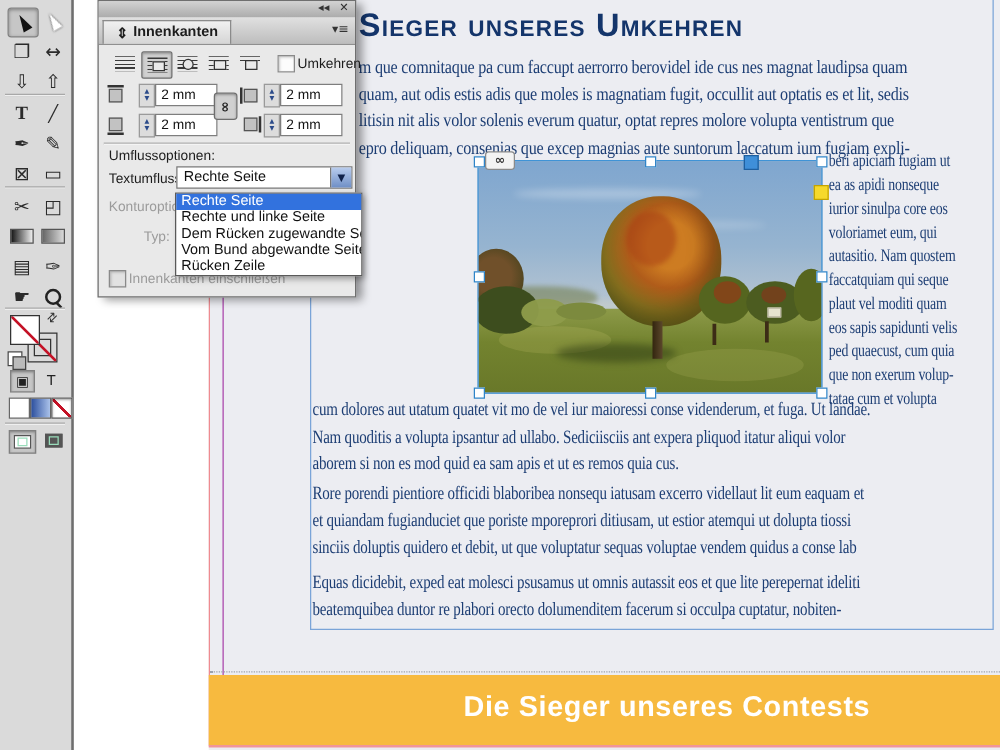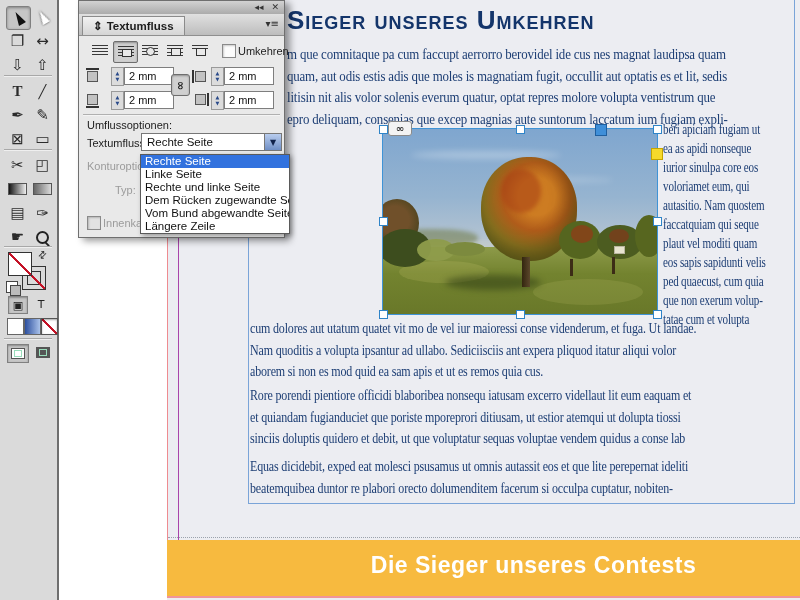--- a/index.html
+++ b/index.html
@@ -344,21 +344,21 @@
   </div>
 
   <div id="panel">
     <div id="panel-titlebar">
       <span>◂◂</span>
       <span>✕</span>
     </div>
     <div id="panel-tabs">
       <div id="panel-tab">
         <span>⇕</span>
-        <span>Textumfluss</span>
+        <span>Innenkanten</span>
       </div>
     </div>
     <div id="panel-menu-icon">▾≡</div>
 
     <div id="wrap-modes">
         <div class="wmode" style="left: 9px;">
           <div class="wmi">
             <div class="st full"></div>
           </div>
         </div>
@@ -427,20 +427,19 @@
       <div id="combo-arrow">▼</div>
     </div>
     <div class="plabel dis" style="left:8px;top:159px">Konturoptionen:</div>
     <div class="plabel dis" style="left:36px;top:183px">Typ:</div>
     <div class="chk" style="left:8px;top:215px;background:#e2e2e2"></div>
     <div class="plabel dis" style="left:24px;top:216px">Innenkanten einschließen</div>
   </div>
 
   <div id="dropdown">
       <div class="ditem sel">Rechte Seite</div>
-      <div class="ditem">Linke Seite</div>
       <div class="ditem">Rechte und linke Seite</div>
       <div class="ditem">Dem Rücken zugewandte Seite</div>
       <div class="ditem">Vom Bund abgewandte Seite</div>
-      <div class="ditem">Längere Zeile</div>
+      <div class="ditem">Rücken Zeile</div>
     </div>
 
 </div>
 
 </body></html>

